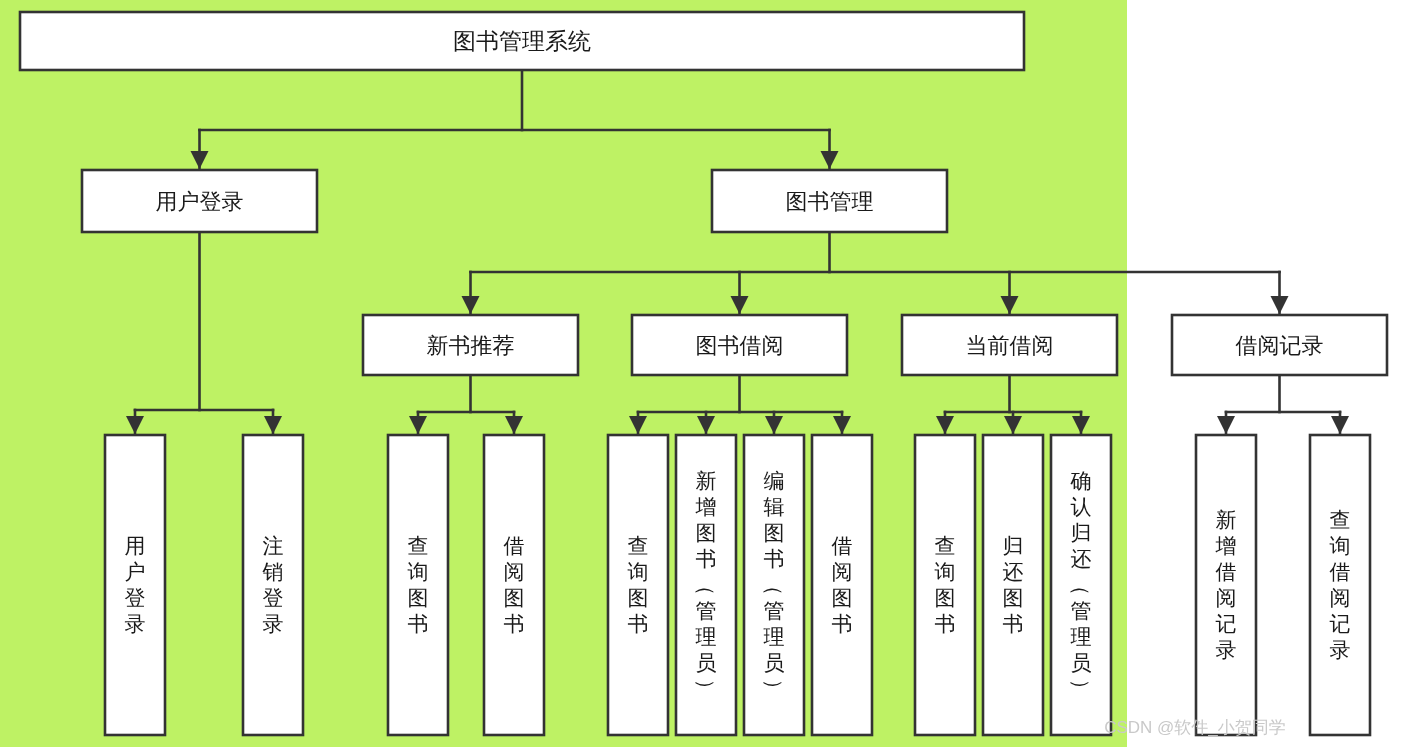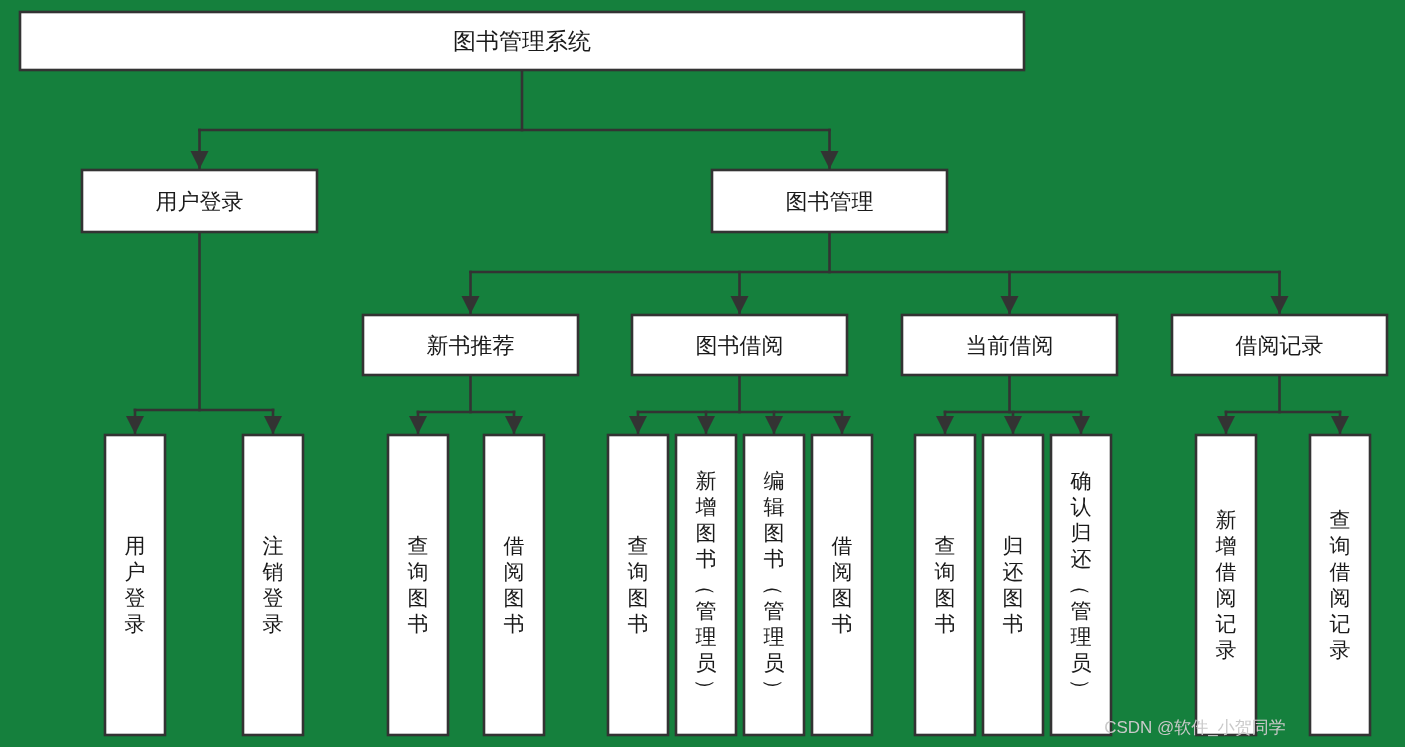--- a/index.html
+++ b/index.html
@@ -1,18 +1,18 @@
 <!DOCTYPE html>
 <html><head>
 <meta charset="utf-8">
 <style>
   html,body{margin:0;padding:0;background:#ffffff;}
   body{width:1405px;height:747px;overflow:hidden;
        font-family:"Liberation Sans","DejaVu Sans",sans-serif;}
-  #diagram{position:relative;width:1405px;height:747px;background:#15803d;}
+  #diagram{position:relative;width:1127px;height:747px;background:#bef264;}
   svg{display:block;}
 </style>
 </head>
 <body>
 
 <div id="diagram">
   <svg id="svg-root" width="1405" height="747" viewBox="0 0 1405 747" xmlns="http://www.w3.org/2000/svg">
       <g>
         <line x1="522" y1="70" x2="522" y2="130" stroke="#333333" stroke-width="2.6" stroke-linecap="square"></line>
         <line x1="199.5" y1="130" x2="829.5" y2="130" stroke="#333333" stroke-width="2.6" stroke-linecap="square"></line>

